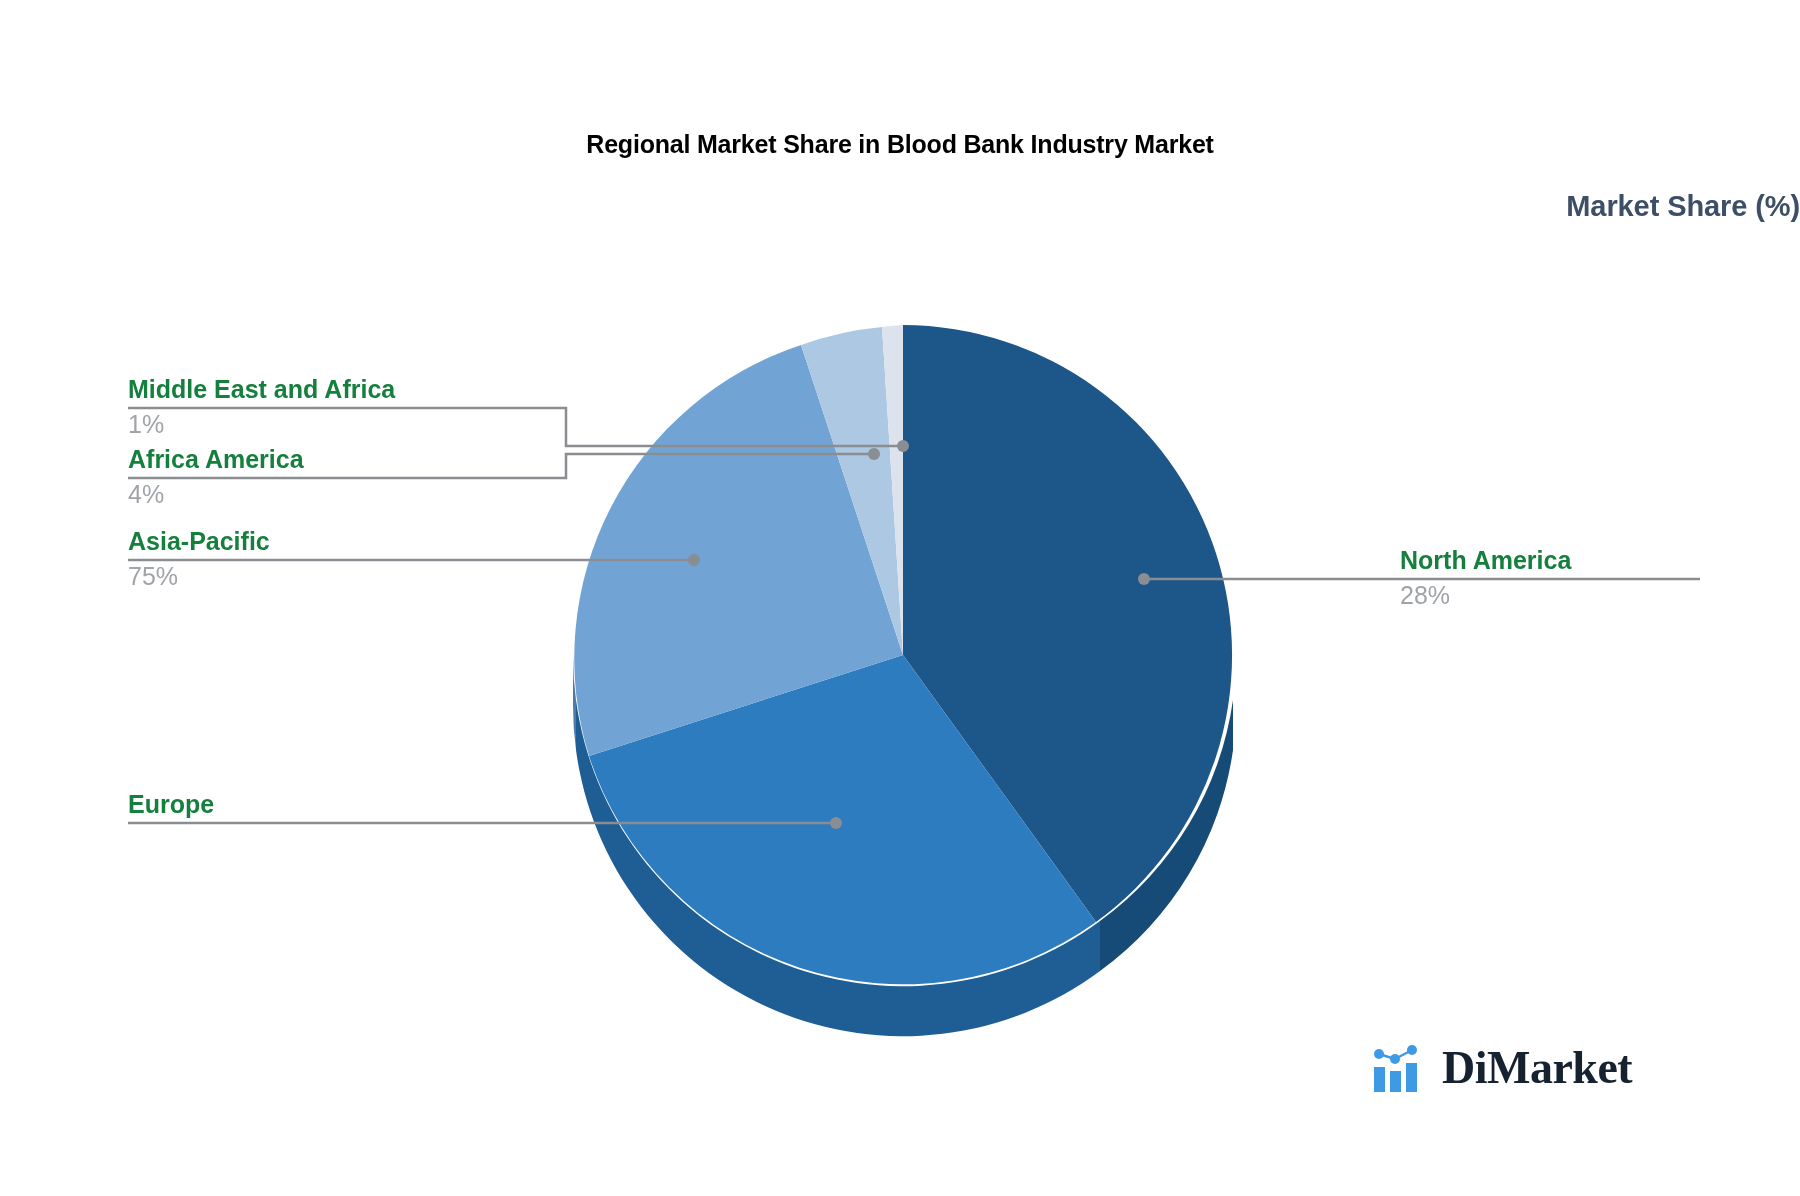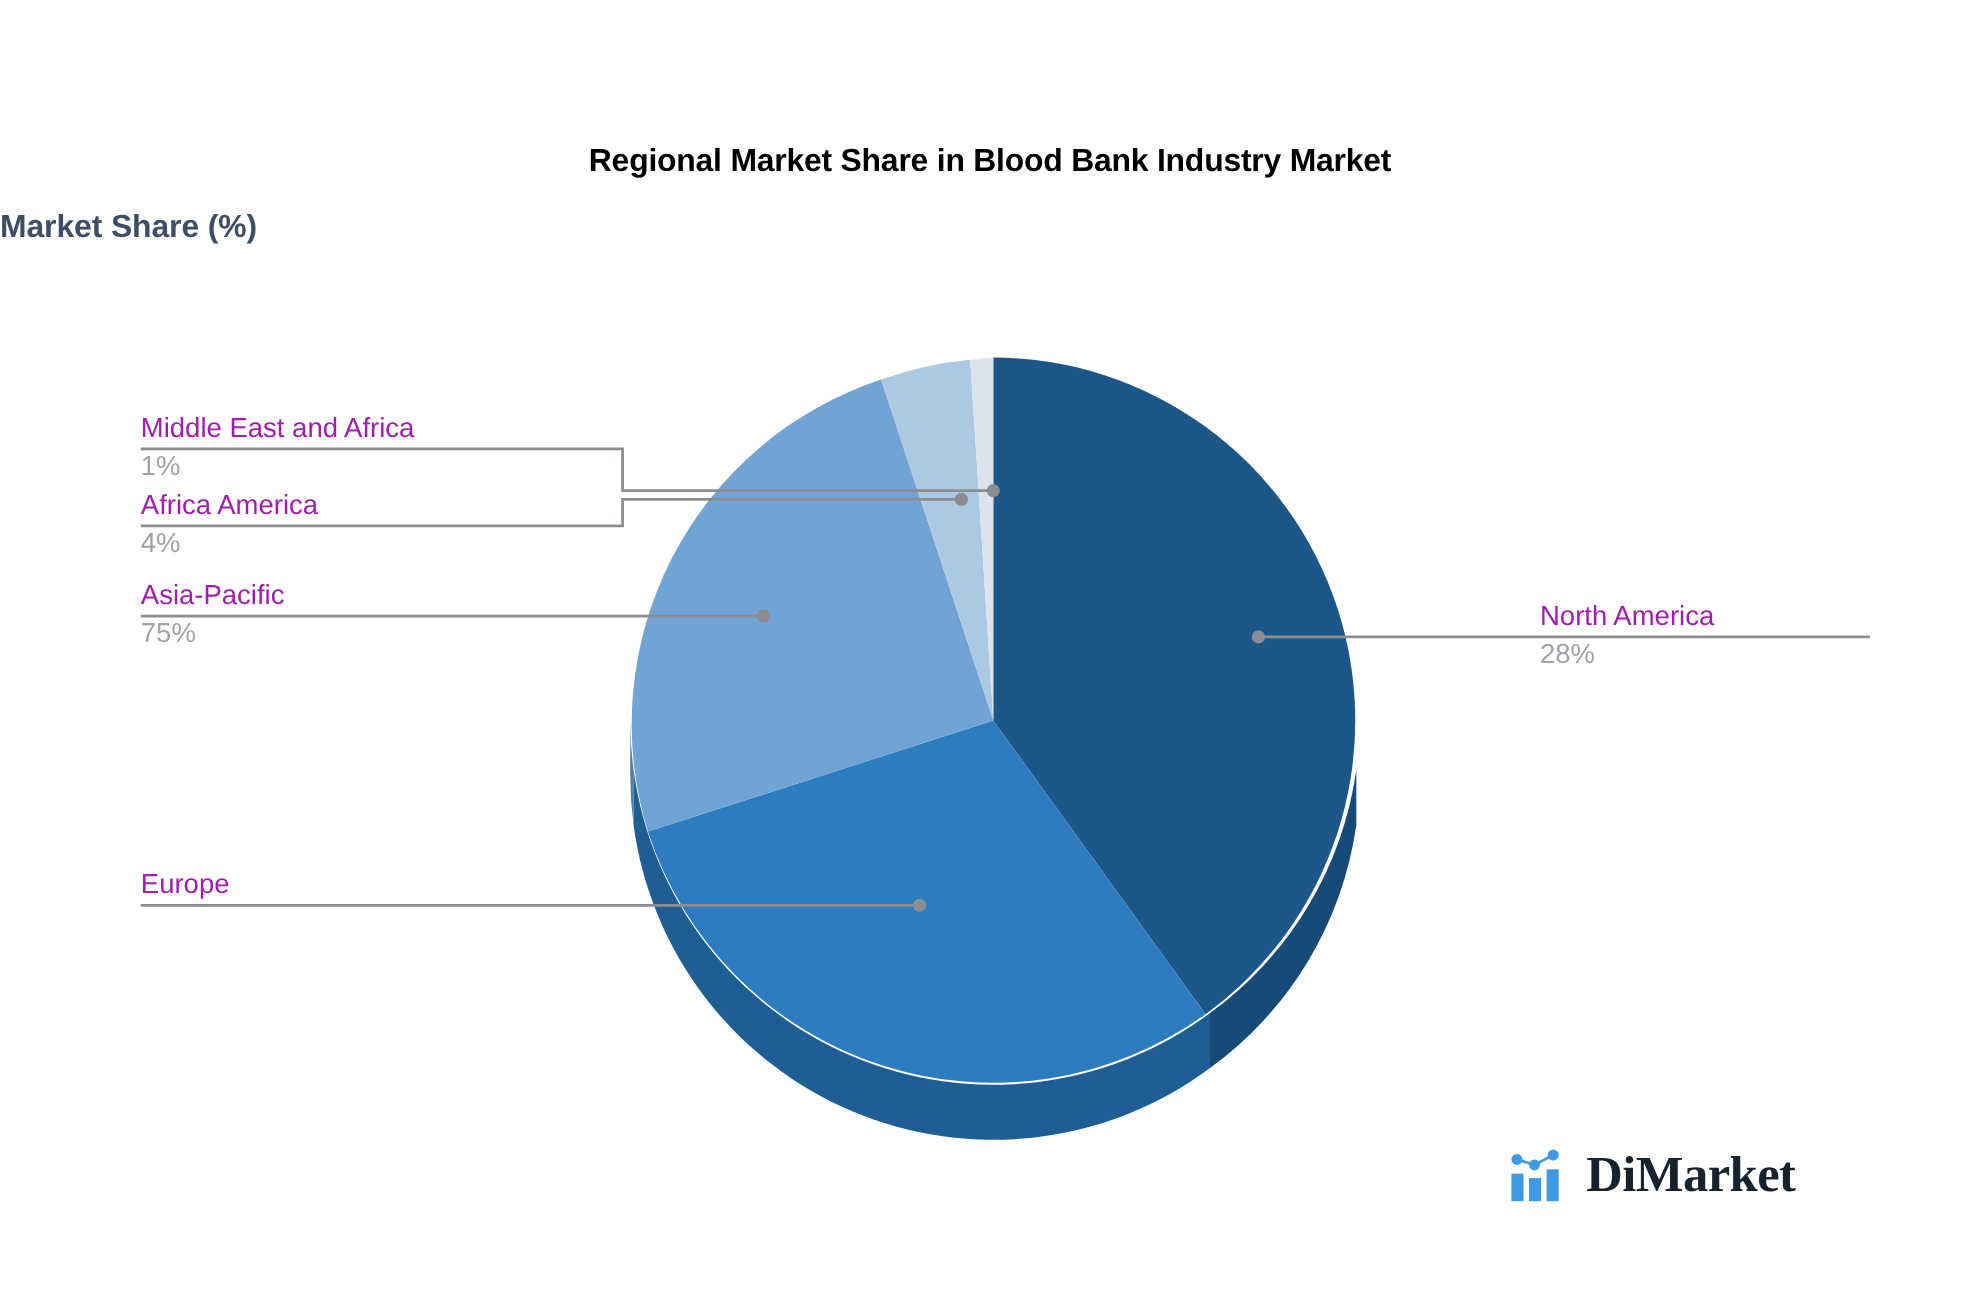--- a/index.html
+++ b/index.html
@@ -19,31 +19,31 @@
     overflow: hidden;
   }
 
   
   #chart-title {
     position: absolute;
     left: 0;
     top: 130px;
     width: 1800px;
     text-align: center;
-    font-size: 29px;
+    font-size: 25px;
     font-weight: bold;
     color: #000000;
     letter-spacing: -0.2px;
   }
   #chart-subtitle {
     position: absolute;
     left: 0;
     top: 190px;
     width: 1800px;
-    text-align: left;
+    text-align: right;
     font-size: 29px;
     font-weight: bold;
     color: #3d4f66;
     letter-spacing: -0.1px;
   }
 
   
   #pie-area {
     position: absolute;
     left: 0;
@@ -54,23 +54,24 @@
   #pie-svg { display: block; }
 
   
   .callout {
     position: absolute;
     font-size: 0;
   }
   .callout .cat {
     display: block;
     font-size: 25px;
-    color: #a21caf;
+    color: #15803d;
     line-height: 30px;
     white-space: nowrap;
+    font-weight: bold;
   }
   .callout .val {
     display: block;
     font-size: 25px;
     color: #a0a3a8;
     line-height: 30px;
     padding-top: 5px;
     white-space: nowrap;
   }
   .callout.left  .cat, .callout.left  .val { text-align: left; }

